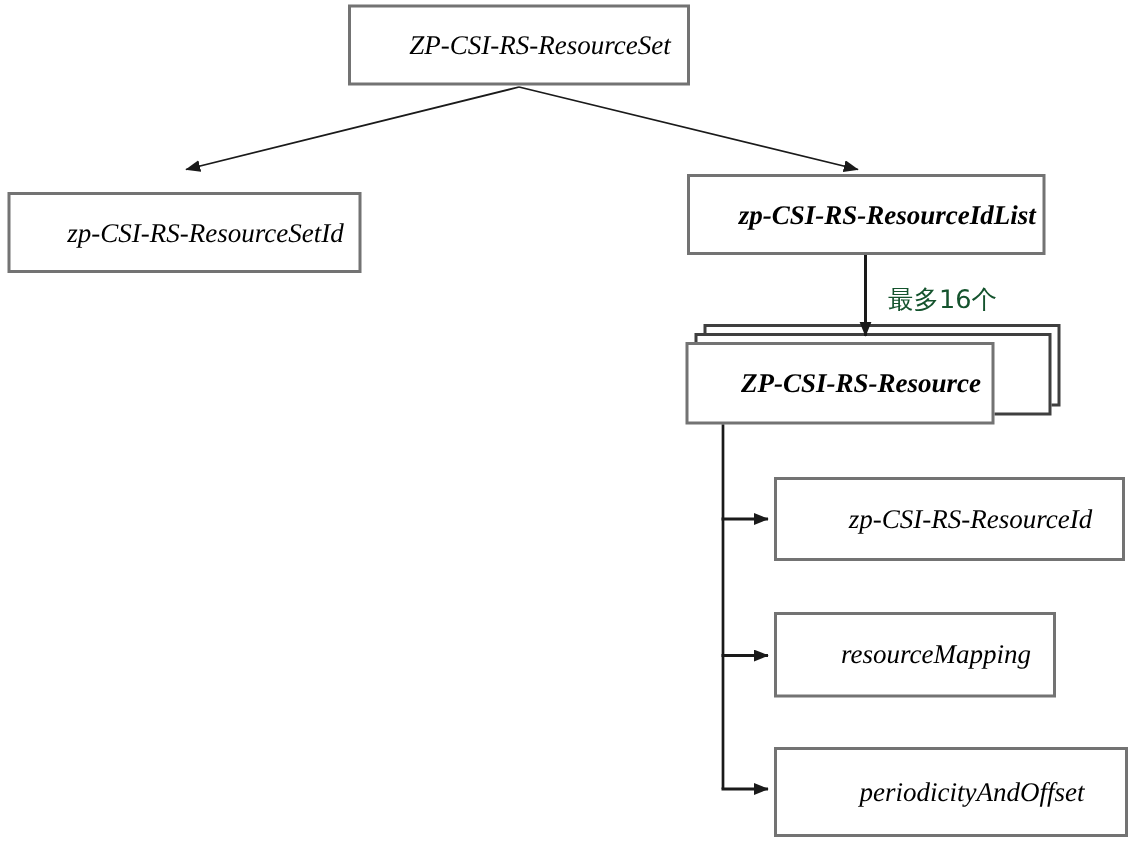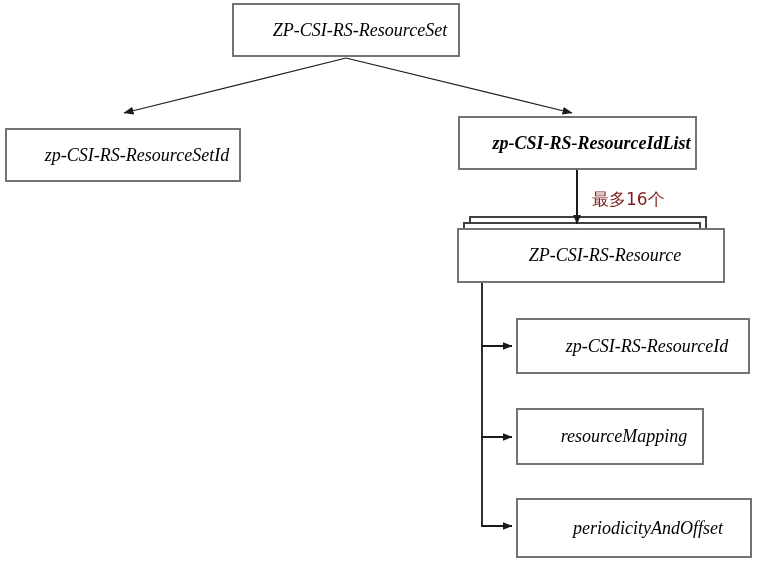--- a/index.html
+++ b/index.html
@@ -36,41 +36,41 @@
     border: 2px solid #3f3f3f;
     background: #ffffff;
     z-index: 1;
   }
   
   .n-root      { left: 232px; top: 3px;   width: 228px; height: 54px; }
   .n-setid     { left: 5px;   top: 116px; width: 236px; height: 54px; margin-top: 12px; }
   .n-idlist    { left: 458px; top: 116px; width: 239px; height: 54px; font-weight: bold; }
   .n-res-back2 { left: 469px; top: 216px; width: 238px; height: 55px; }
   .n-res-back1 { left: 463px; top: 222px; width: 238px; height: 55px; }
-  .n-resource  { left: 457px; top: 228px; width: 268px; height: 55px; }
+  .n-resource  { left: 457px; top: 228px; width: 206px; height: 55px; font-weight: bold; }
   .n-resid     { left: 516px; top: 318px; width: 234px; height: 56px; }
   .n-resmap    { left: 516px; top: 408px; width: 188px; height: 57px; text-align: center; }
   .n-period    { left: 516px; top: 498px; width: 236px; height: 60px; }
 
   #connector-layer {
     position: absolute;
     left: 0; top: 0;
     width: 761px;
     height: 568px;
     z-index: 3;
     pointer-events: none;
   }
   #max-count-label {
     position: absolute;
     left: 592px;
     top: 188px;
     font-family: "DejaVu Sans", "Liberation Sans", sans-serif;
     font-style: normal;
     font-size: 17px;
-    color: #7f1d1d;
+    color: #14532d;
     white-space: nowrap;
     z-index: 4;
     background: #ffffff;
   }
 </style>
 </head>
 <body>
 
 <div id="canvas">
 

